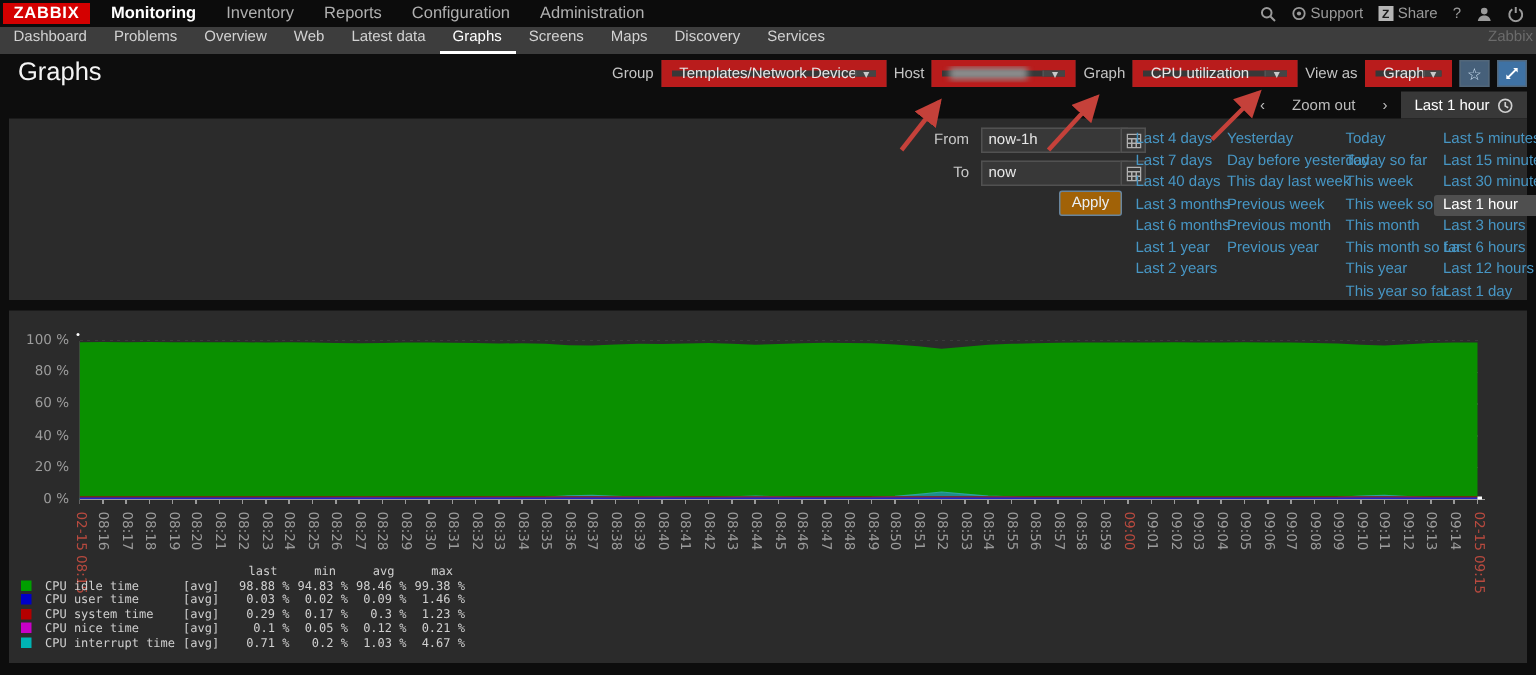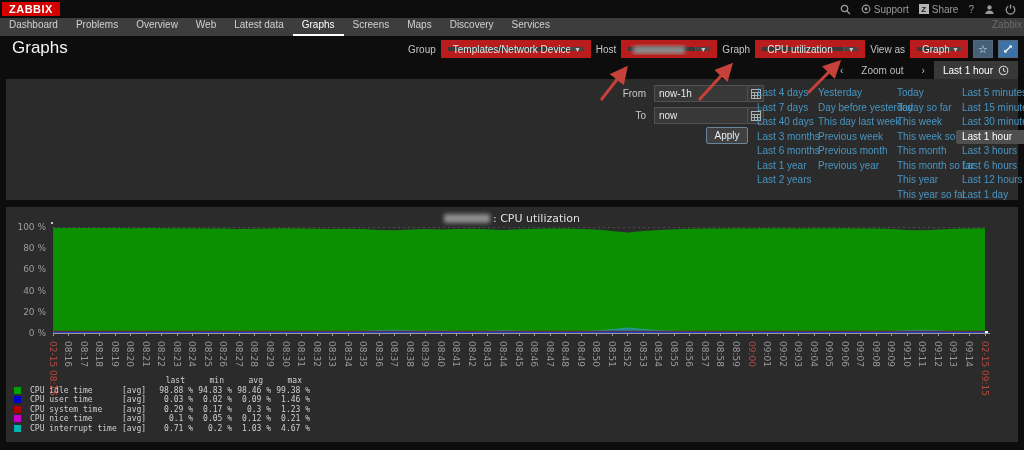--- a/index.html
+++ b/index.html
@@ -45,21 +45,21 @@
   .tb-btn{display:flex;align-items:center;padding:0 9px;color:#bdbdbd;cursor:pointer;}
   #time-tab{display:flex;align-items:center;gap:5px;background:#383838;color:#fff;padding:0 9px;cursor:pointer;}
 
   
   #time-panel{position:absolute;left:6px;top:79px;width:1012px;height:121px;background:#2b2b2b;}
   .tp-label{position:absolute;width:50px;text-align:right;font-size:10px;color:#c9c9c9;}
   .tp-input{position:absolute;width:88px;height:15px;background:#383838;border:1px solid #515151;
             color:#e8e8e8;font-size:10px;padding:0 4px;font-family:"Liberation Sans",sans-serif;}
   .cal-btn{position:absolute;width:17px;height:17px;background:#383838;border:1px solid #515151;
            box-sizing:border-box;display:flex;align-items:center;justify-content:center;cursor:pointer;}
-  #apply-btn{position:absolute;left:700px;top:48px;width:42px;height:17px;background:#404040;border:1px solid #68859e;
+  #apply-btn{position:absolute;left:700px;top:48px;width:42px;height:17px;background:#a16207;border:1px solid #68859e;
              color:#e9eff5;font-size:10px;border-radius:2px;cursor:pointer;font-family:"Liberation Sans",sans-serif;}
   .qcol{position:absolute;top:7px;}
   .qlink{font-size:10px;color:#4796c4;line-height:14.5px;white-space:nowrap;cursor:pointer;}
   .qlink.selected{background:#4f4f4f;color:#fff;border-radius:2px;padding:0 6px;margin-left:-6px;}
 
   
   #graph-panel{position:absolute;left:6px;top:207px;width:1012px;height:235px;background:#2b2b2b;}
   #graph-title{position:absolute;left:0;top:5px;width:100%;text-align:center;font:11px "DejaVu Sans",sans-serif;
                color:#e0e0e0;}
   .blurblock{display:inline-block;vertical-align:-1px;background:#8f8f8f;filter:blur(2px);border-radius:1px;}
@@ -85,20 +85,27 @@
   #arrows{position:absolute;left:0;top:0;pointer-events:none;z-index:60;}
   svg{display:block;}
 </style>
 </head>
 <body>
 
 <div id="page">
 
   <div id="topbar">
     <div id="logo">ZABBIX</div>
+    <div id="top-menu" style="display:flex;">
+        <span class="tmi active">Monitoring</span>
+        <span class="tmi">Inventory</span>
+        <span class="tmi">Reports</span>
+        <span class="tmi">Configuration</span>
+        <span class="tmi">Administration</span>
+      </div>
     <div id="topbar-right">
       <span class="hicon">
         <svg width="11" height="11" viewBox="0 0 11 11">
             <circle cx="4.5" cy="4.5" r="3.2" fill="none" stroke="#9a9a9a" stroke-width="1.3"></circle>
             <line x1="7" y1="7" x2="10" y2="10" stroke="#9a9a9a" stroke-width="1.3"></line>
           </svg>
       </span>
       <span class="hicon">
         <svg width="10" height="10" viewBox="0 0 10 10">
             <circle cx="5" cy="5" r="3.8" fill="none" stroke="#9a9a9a" stroke-width="1.2"></circle>
@@ -246,23 +253,20 @@
           <div class="qlink selected">Last 1 hour</div>
           <div class="qlink">Last 3 hours</div>
           <div class="qlink">Last 6 hours</div>
           <div class="qlink">Last 12 hours</div>
           <div class="qlink">Last 1 day</div>
         </div>
       </div>
   </div>
 
   <div id="graph-panel">
-    <div id="graph-title">
-      <span class="blurblock" id="host-blur-title"></span><span>: CPU utilization</span>
-    </div>
     <div id="ylabels">
         <div class="ylab" style="top: 15px;">100 %</div>
         <div class="ylab" style="top: 36.2px;">80 %</div>
         <div class="ylab" style="top: 57.4px;">60 %</div>
         <div class="ylab" style="top: 78.6px;">40 %</div>
         <div class="ylab" style="top: 99.8px;">20 %</div>
         <div class="ylab" style="top: 121px;">0 %</div>
       </div>
     <div id="plot-wrap">
       <svg id="plot" width="940" height="112" viewBox="0 0 940 112">

